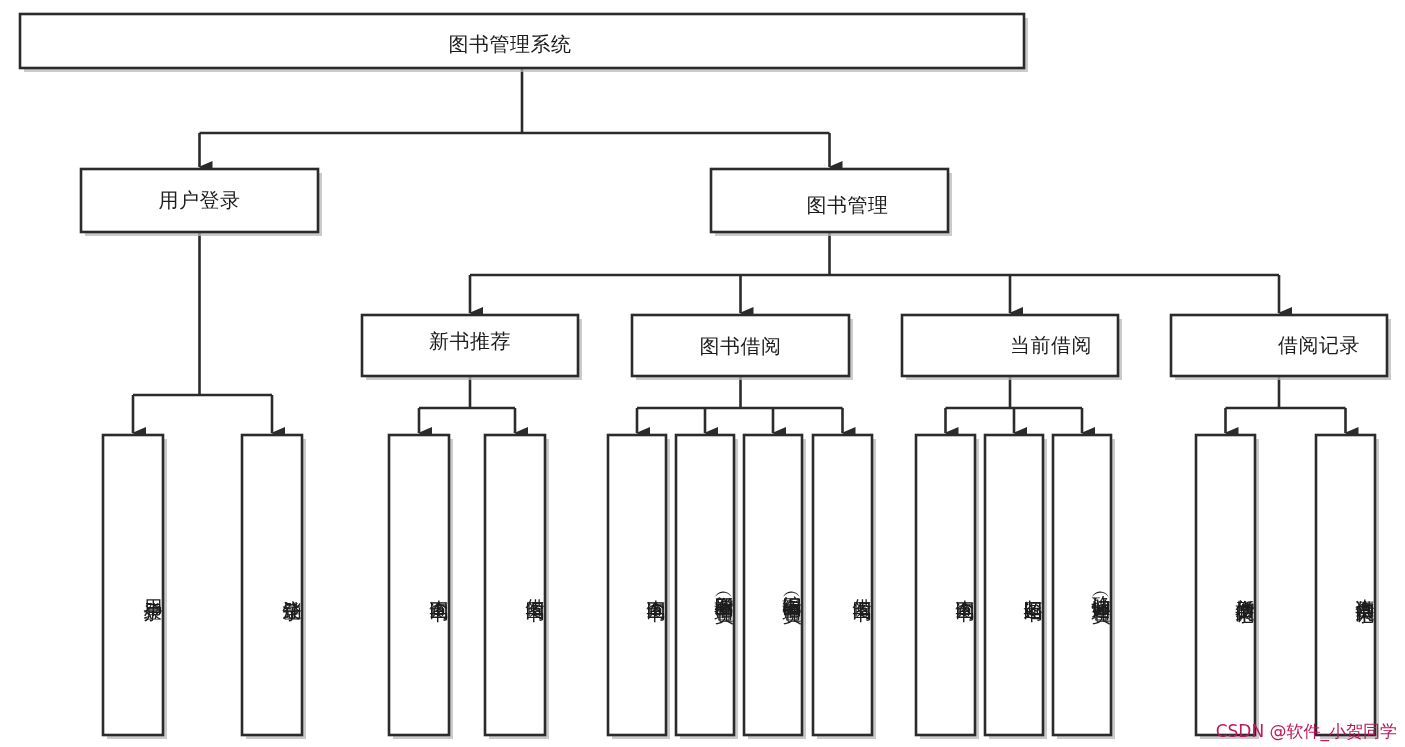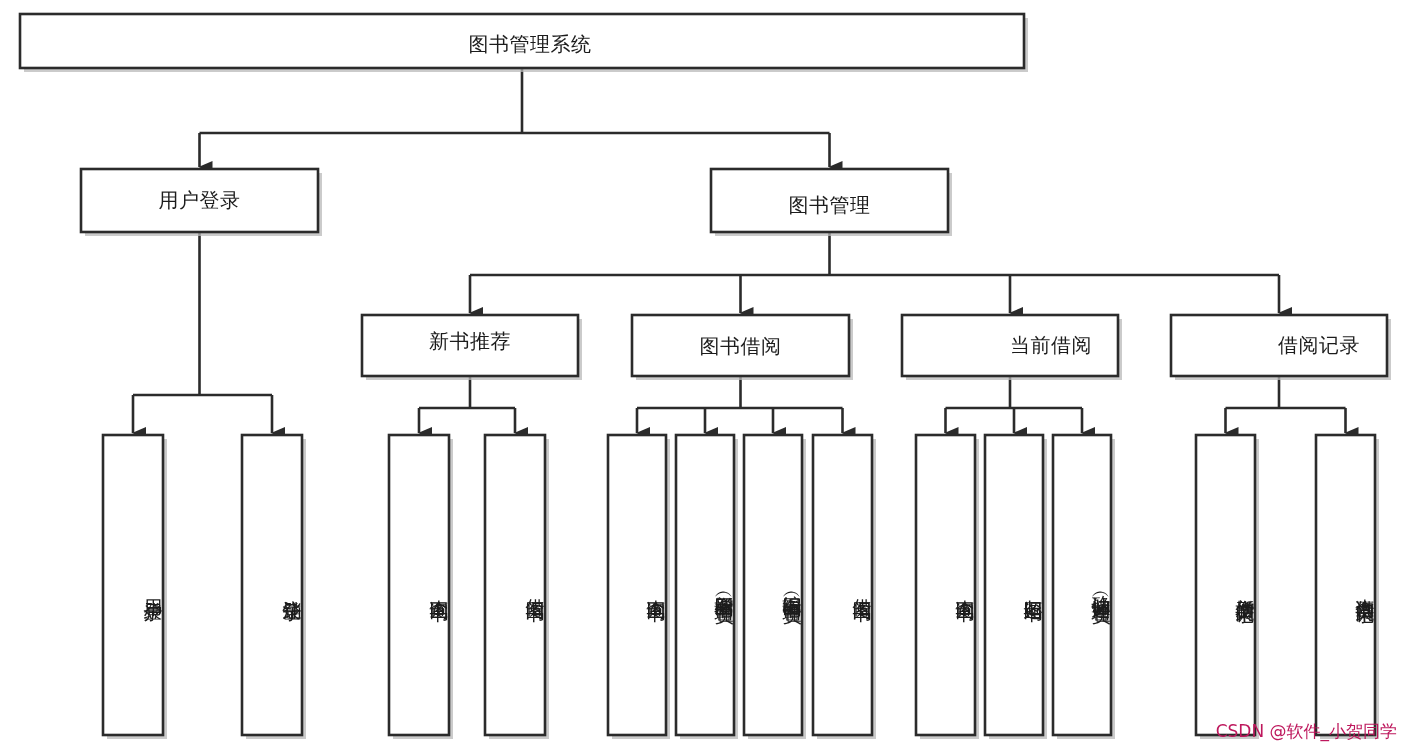--- a/index.html
+++ b/index.html
@@ -162,23 +162,23 @@
         <rect x="1057" y="439" width="58" height="300" class="node-shadow"></rect>
         <rect x="1053" y="435" width="58" height="300" class="node-box"></rect>
         <rect x="1200" y="439" width="59" height="300" class="node-shadow"></rect>
         <rect x="1196" y="435" width="59" height="300" class="node-box"></rect>
         <rect x="1320" y="439" width="59" height="300" class="node-shadow"></rect>
         <rect x="1316" y="435" width="59" height="300" class="node-box"></rect>
       </g>
   </svg>
 
   <div id="labels-layer">
-      <div class="node-label" style="left: 28px; top: 14px; width: 1004px; height: 60px;">图书管理系统</div>
+      <div class="node-label" style="left: 8px; top: 14px; width: 1004px; height: 60px;">图书管理系统</div>
       <div class="node-label" style="left: 81px; top: 169px; width: 237px; height: 63px;">用户登录</div>
-      <div class="node-label" style="left: 711px; top: 169px; width: 237px; height: 73px;">图书管理</div>
+      <div class="node-label" style="left: 729px; top: 169px; width: 237px; height: 73px;">图书管理</div>
       <div class="node-label" style="left: 362px; top: 315px; width: 216px; height: 52px;">新书推荐</div>
       <div class="node-label" style="left: 632px; top: 315px; width: 217px; height: 62px;">图书借阅</div>
       <div class="node-label" style="left: 943px; top: 315px; width: 216px; height: 61px;">当前借阅</div>
       <div class="node-label" style="left: 1171px; top: 315px; width: 216px; height: 61px; padding-left: 40px;">借阅记录</div>
       <div class="node-label vertical" style="left: 103px; top: 435px; width: 60px; height: 300px;">用户登录</div>
       <div class="node-label vertical" style="left: 242px; top: 435px; width: 60px; height: 300px;">注销登录</div>
       <div class="node-label vertical" style="left: 389px; top: 435px; width: 60px; height: 300px;">查询图书</div>
       <div class="node-label vertical" style="left: 485px; top: 435px; width: 60px; height: 300px;">借阅图书</div>
       <div class="node-label vertical" style="left: 608px; top: 435px; width: 58px; height: 300px;">查询图书</div>
       <div class="node-label vertical" style="left: 676px; top: 435px; width: 58px; height: 300px;">新增图书（管理员）</div>

